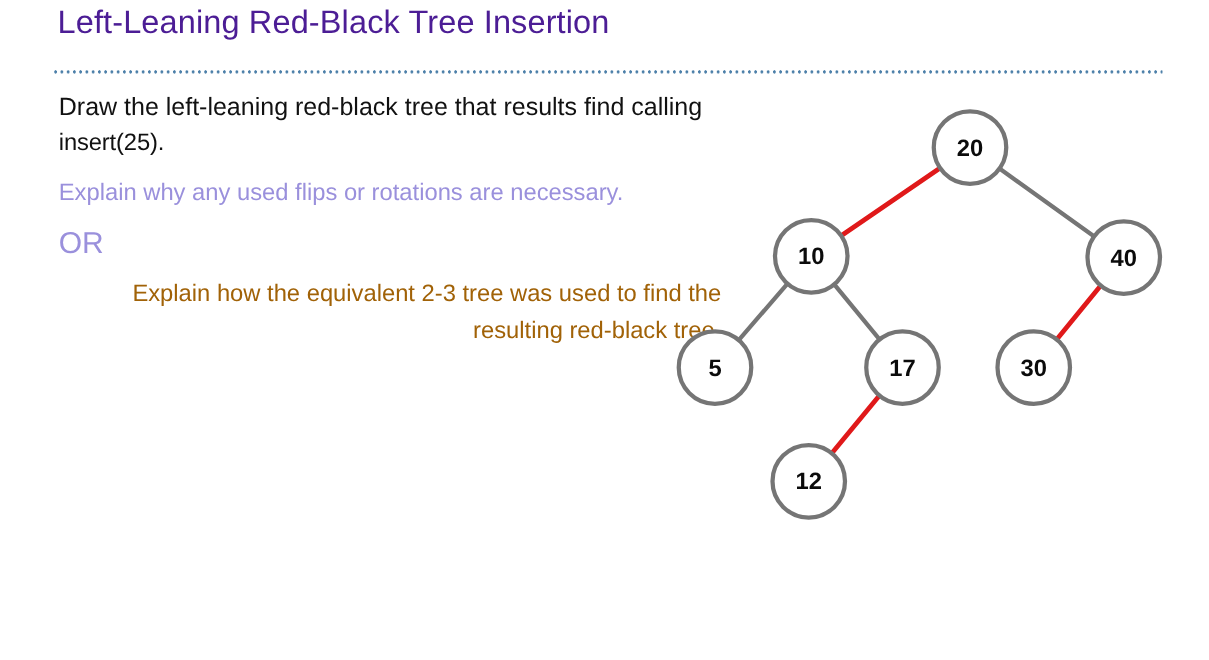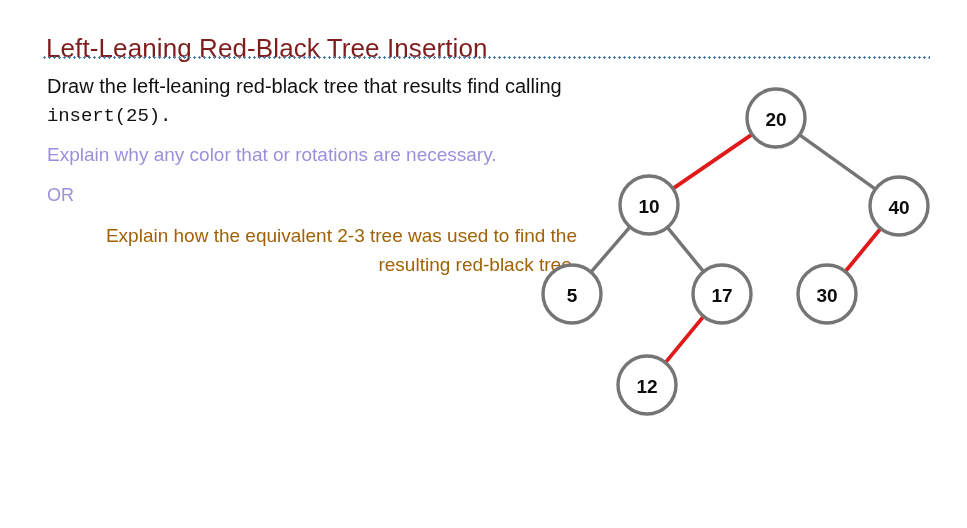--- a/index.html
+++ b/index.html
@@ -11,24 +11,24 @@
     position: relative;
     width: 967px;
     height: 528px;
     background: #ffffff;
     overflow: hidden;
     font-family: "Liberation Sans", sans-serif;
   }
   #slide-title {
     position: absolute;
     left: 46px;
-    top: 32px;
+    top: 1px;
     font-size: 26px;
     line-height: 32px;
-    color: #7f1d1d;
+    color: #4c1d95;
     font-weight: 400;
     letter-spacing: 0.1px;
     white-space: nowrap;
   }
   #title-rule {
     position: absolute;
     left: 42px;
     top: 56px;
     width: 888px;
     height: 3px;
@@ -41,36 +41,36 @@
     left: 47px;
   }
   #para-primary {
     top: 72px;
     width: 600px;
     font-size: 20px;
     line-height: 28px;
     color: #111111;
   }
   .mono {
-    font-family: Liberation Mono, monospace;
+    font-family: Liberation Sans, sans-serif;
     font-size: 19px;
     letter-spacing: -0.1px;
     text-align: center;
   }
   #para-secondary {
     top: 142px;
     width: 600px;
     font-size: 19px;
     line-height: 26px;
     color: #9A90DC;
   }
   #para-or {
     top: 182px;
     width: 600px;
-    font-size: 18px;
+    font-size: 24px;
     line-height: 26px;
     color: #9A90DC;
   }
   #para-tertiary {
     top: 221px;
     width: 530px;
     font-size: 19px;
     line-height: 29px;
     color: #a16207;
     text-align: right;
@@ -114,21 +114,21 @@
 
 <div id="slide">
 
   <div id="slide-title">Left-Leaning Red-Black Tree Insertion</div>
   <div id="title-rule"></div>
 
   <div class="body-block" id="para-primary">
     <span>Draw the left-leaning red-black tree that results find calling </span><span class="mono">insert(25).</span>
   </div>
 
-  <div class="body-block" id="para-secondary">Explain why any color that or rotations are necessary.</div>
+  <div class="body-block" id="para-secondary">Explain why any used flips or rotations are necessary.</div>
 
   <div class="body-block" id="para-or">OR</div>
 
   <div class="body-block" id="para-tertiary">Explain how the equivalent 2-3 tree was used to find the resulting red-black tree.</div>
 
   <div id="tree-figure">
     <svg width="427" height="350" viewBox="0 0 427 350" xmlns="http://www.w3.org/2000/svg">
       <g id="edge-layer">
           <line x1="228.0753346744906" y1="56.389337663931634" x2="148.9246653255094" y2="110.61066233606837" class="edge-red"></line>
           <line x1="275.5853075812781" y1="56.87404119636155" x2="351.4146924187219" y2="111.12595880363844" class="edge-black"></line>

